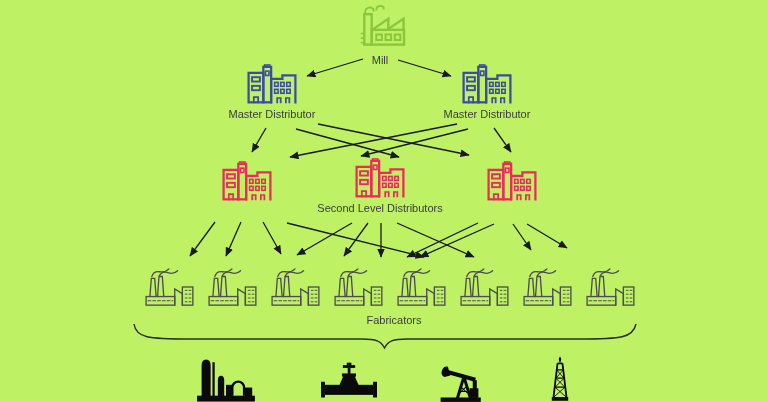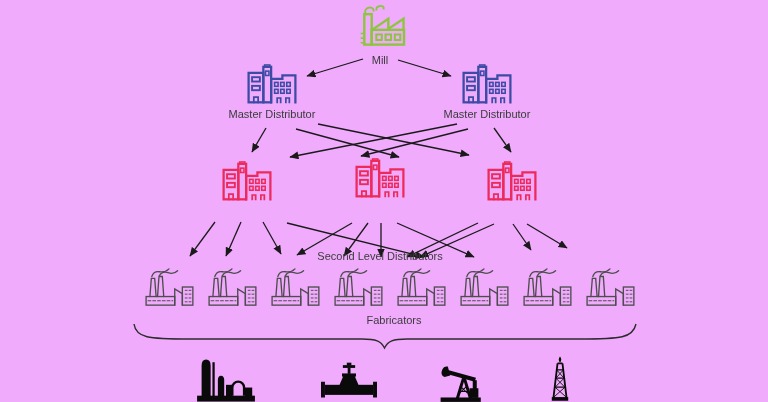--- a/index.html
+++ b/index.html
@@ -1,17 +1,17 @@
 <!DOCTYPE html>
 <html><head>
 <meta charset="utf-8">
 <style>
   html,body{margin:0;padding:0;background:#ffffff;}
   .canvas{
-    position:relative;width:768px;height:402px;background:#f0abfc;overflow:hidden;
+    position:relative;width:768px;height:402px;background:#bef264;overflow:hidden;
     font-family:"Liberation Sans","DejaVu Sans",sans-serif;
   }
   .node{position:absolute;display:flex;flex-direction:column;align-items:center;}
   .node .icon{display:block;}
   .node .lbl{
     margin-top:2px;font-size:11px;line-height:13px;color:#3b3b3b;white-space:nowrap;text-align:center;
   }
   .layer{position:absolute;left:0;top:0;width:768px;height:402px;pointer-events:none;}
   .fabrow .icon{position:absolute;}
   .bottomrow .icon{position:absolute;}
@@ -164,21 +164,21 @@
         <use href="#sym-buildings"></use>
       </svg>
     <div class="lbl">Master Distributor</div>
   </div>
 
   <div class="node" style="left:221px;top:161px;width:52px;">
     <svg class="icon" width="52" height="42" style="color:#ec2a5b">
         <use href="#sym-buildings"></use>
       </svg>
   </div>
-  <div class="node" style="left:310px;top:158px;width:140px;gap:48px;">
+  <div class="node" style="left:310px;top:158px;width:140px;">
     <svg class="icon" width="52" height="42" style="color:#ec2a5b">
         <use href="#sym-buildings"></use>
       </svg>
     <div class="lbl">Second Level Distributors</div>
   </div>
   <div class="node" style="left:486px;top:161px;width:52px;">
     <svg class="icon" width="52" height="42" style="color:#ec2a5b">
         <use href="#sym-buildings"></use>
       </svg>
   </div>

